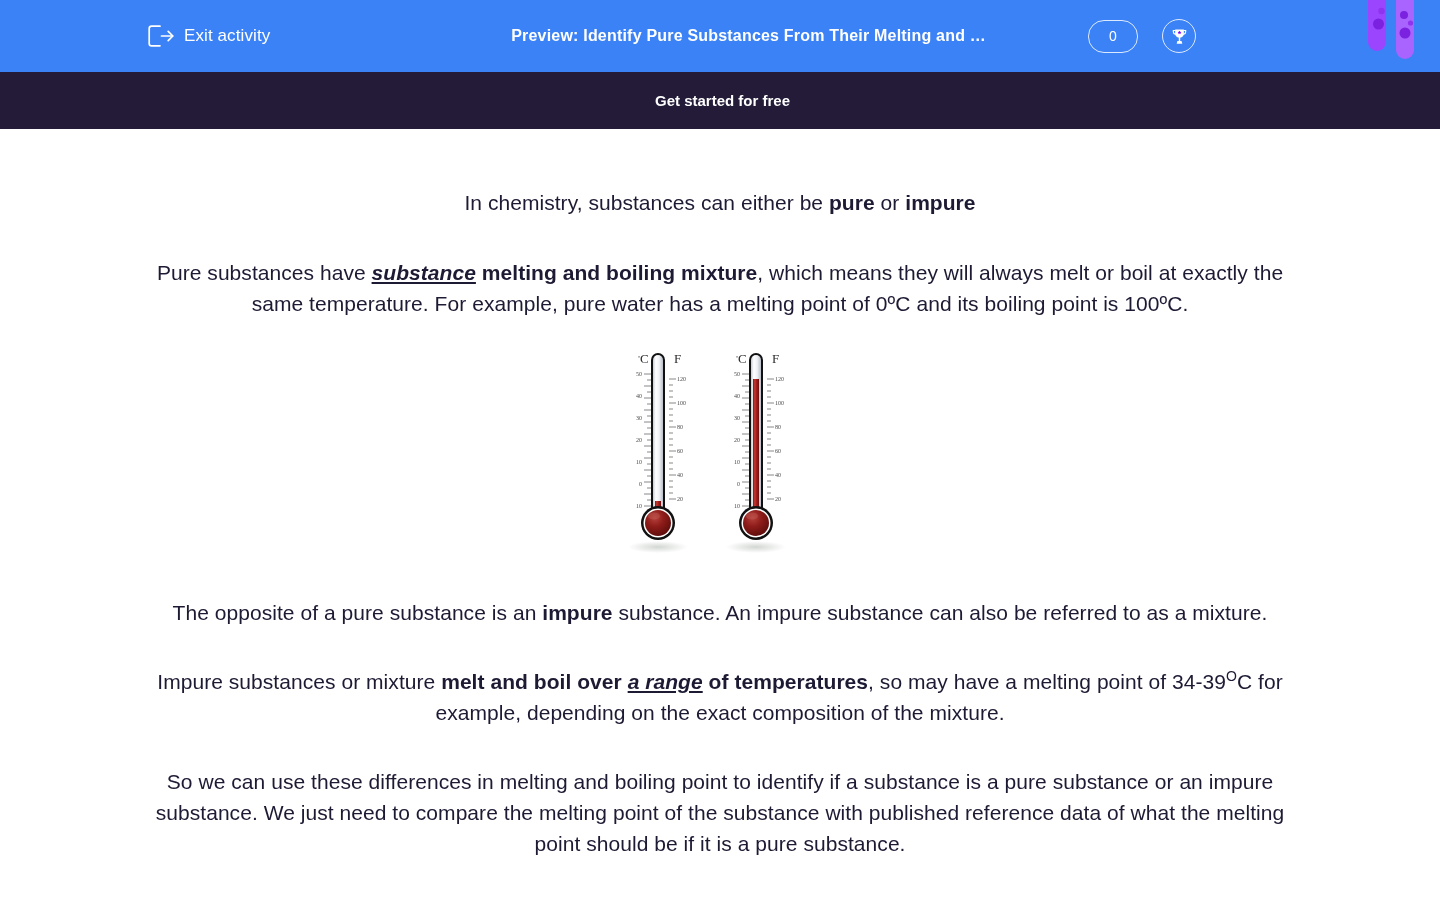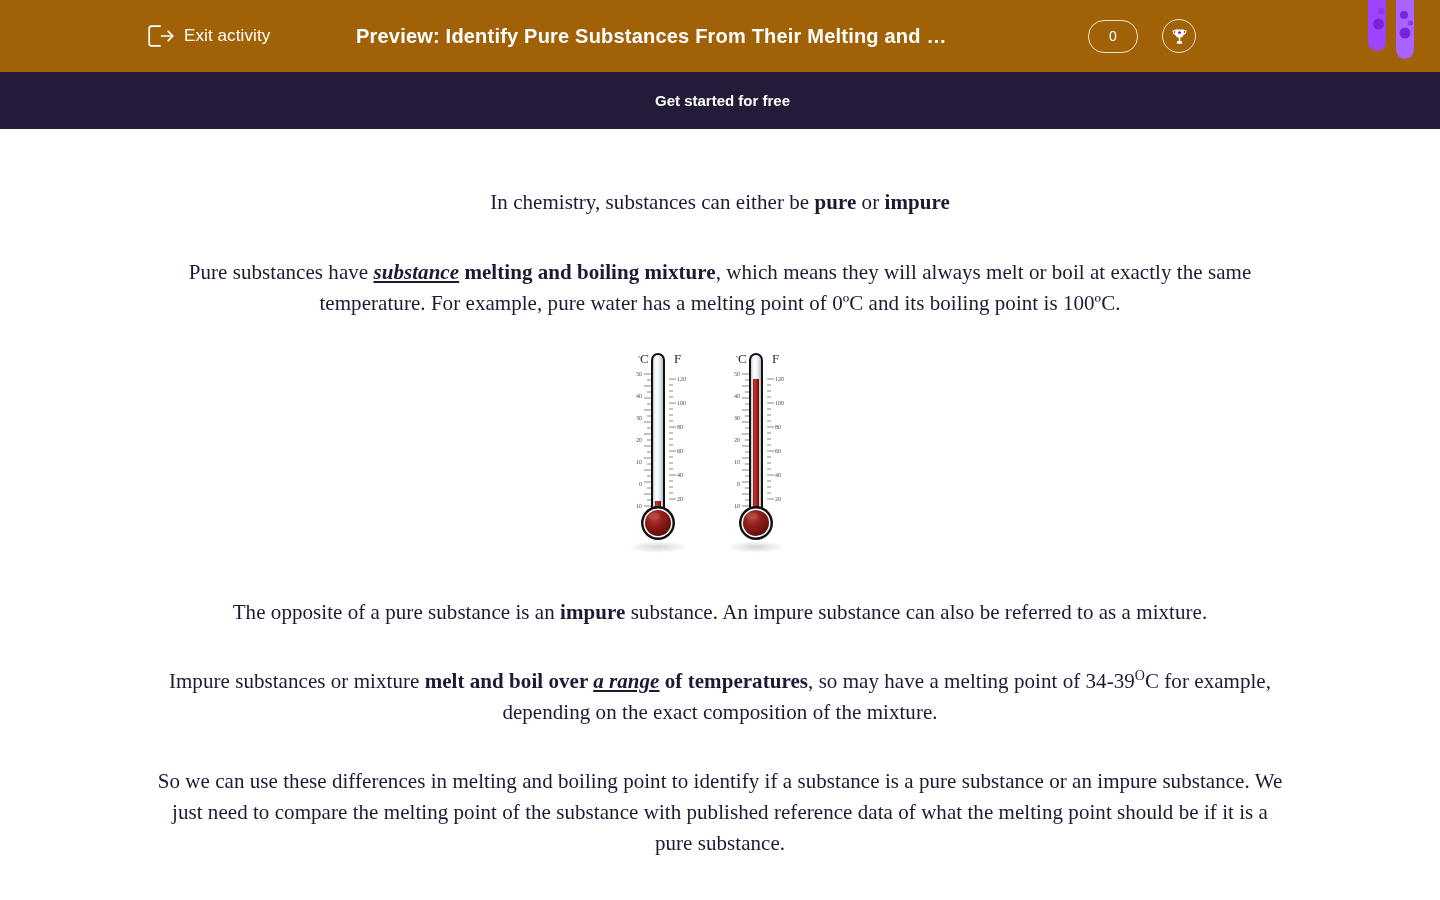--- a/index.html
+++ b/index.html
@@ -10,24 +10,25 @@
     background: #ffffff;
     font-family: "Liberation Sans", sans-serif;
     overflow: hidden;
   }
 
   
   .topbar {
     position: relative;
     width: 1440px;
     height: 72px;
-    background: #a16207;
+    background: #3b82f6;
     display: flex;
     align-items: center;
     overflow: hidden;
+    text-align: right;
   }
 
   .exit-activity {
     position: absolute;
     left: 148px;
     top: 50%;
     transform: translateY(-50%);
     display: flex;
     align-items: center;
     gap: 10px;
@@ -43,21 +44,21 @@
     white-space: nowrap;
   }
 
   .topbar-title {
     position: absolute;
     left: 356px;
     top: 50%;
     transform: translateY(-50%);
     width: 630px;
     color: #ffffff;
-    font-size: 20px;
+    font-size: 16px;
     font-weight: 700;
     letter-spacing: .2px;
     white-space: nowrap;
     overflow: hidden;
     text-overflow: ellipsis;
   }
 
   .topbar-actions {
     position: absolute;
     left: 1088px;
@@ -134,21 +135,20 @@
     color: #1D1A33;
   }
 
   .para {
     font-size: 21px;
     line-height: 31px;
     color: #1D1A33;
     max-width: 1130px;
     margin: 0 auto;
     letter-spacing: .05px;
-    font-family: Liberation Serif, serif;
   }
   .p-intro { margin-top: 58px; }
   .p-pure  { margin-top: 39px; }
   .p-impure { margin-top: 38px; }
   .p-range { margin-top: 38px; }
   .p-conclusion { margin-top: 38px; }
 
   b { font-weight: 700; }
   .biu {
     font-weight: 700;

